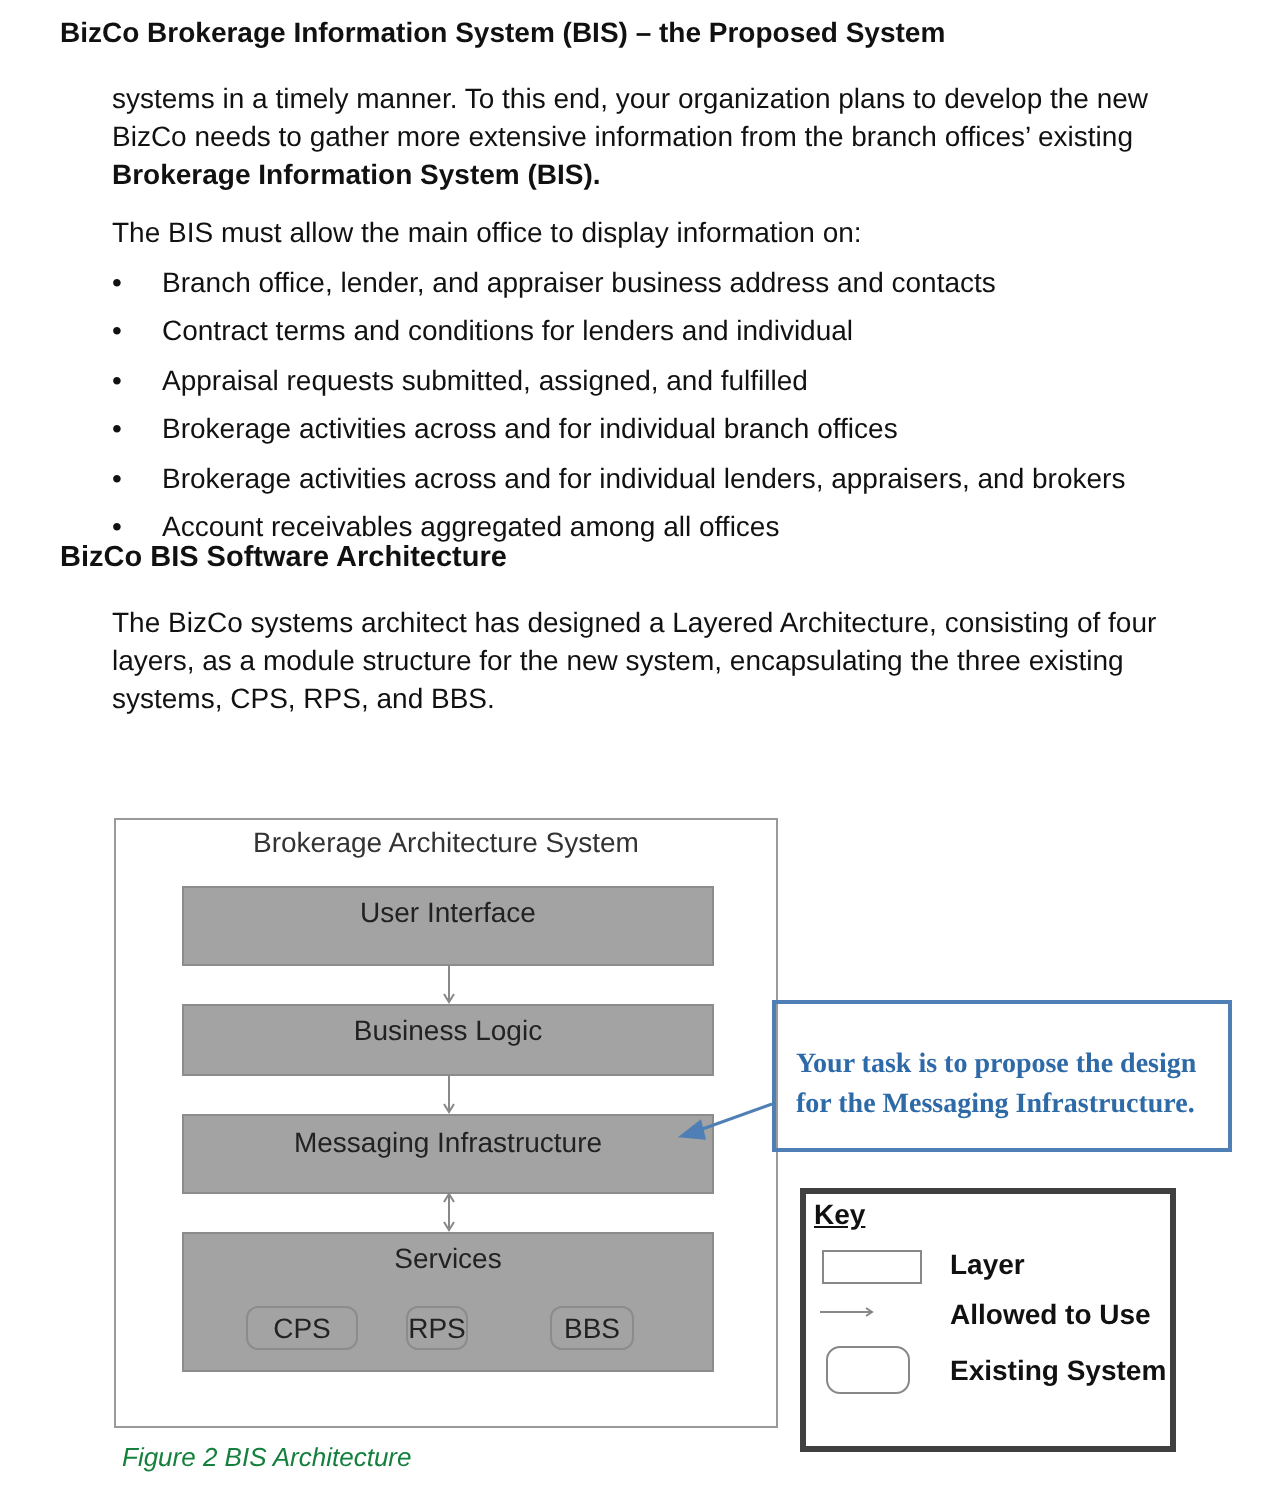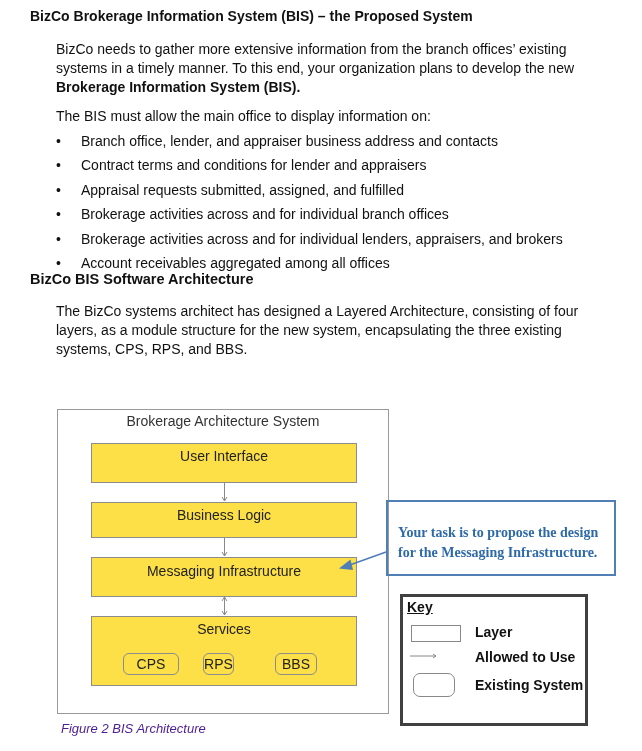--- a/index.html
+++ b/index.html
@@ -12,61 +12,61 @@
     .p2 { top: 107px; }
     .bold { font-weight: bold; }
     ul.bullets { position: absolute; left: 56px; top: 132px; margin: 0; padding: 0; list-style: none; font-size: 14px; }
     ul.bullets li { height: 24.4px; line-height: 19px; white-space: nowrap; position: relative; padding-left: 25px; }
     ul.bullets li .dot { position: absolute; left: 0; top: 0; }
     .h2 { left: 30px; top: 271px; font-size: 14.5px; font-weight: bold; white-space: nowrap; }
     .p3 { top: 302px; }
 
     .outer { left: 57px; top: 409px; width: 332px; height: 305px; border: 1px solid #9a9a9a; box-sizing: border-box; }
     .outer-title { left: 57px; top: 413px; width: 332px; text-align: center; font-size: 14px; color: #333; }
-    .layer { left: 91px; width: 266px; border: 1px solid #8c8c8c; box-sizing: border-box; background: #fde047; }
+    .layer { left: 91px; width: 266px; border: 1px solid #8c8c8c; box-sizing: border-box; background: #a3a3a3; }
     .layer .lbl { position: absolute; left: 0; right: 0; top: 4px; text-align: center; font-size: 14px; color: #222; }
     .l-ui { top: 443px; height: 40px; }
     .l-bl { top: 502px; height: 36px; }
     .l-mi { top: 557px; height: 40px; }
     .l-sv { top: 616px; height: 70px; }
     .l-mi .lbl { top: 5px; }
     .sys { position: absolute; top: 36px; height: 22px; border: 1px solid #8c8c8c; border-radius: 6px; box-sizing: border-box;
       font-size: 14px; color: #222; line-height: 20px; text-align: center; }
     .s-cps { left: 31px; width: 56px; }
     .s-rps { left: 111px; width: 31px; }
     .s-bbs { left: 183px; width: 42px; }
-    .caption { left: 61px; top: 721px; font-size: 13px; font-style: italic; color: #4c1d95; }
+    .caption { left: 61px; top: 721px; font-size: 13px; font-style: italic; color: #15803d; }
 
     .callout { left: 386px; top: 500px; width: 230px; height: 76px; border: 2px solid #4f7fb5; box-sizing: border-box; }
     .callout .txt { position: absolute; left: 10px; top: 21px; font-family: "Liberation Serif", serif; font-weight: bold;
       font-size: 14px; line-height: 20px; color: #2e6aa8; white-space: nowrap; }
 
     .key { left: 400px; top: 594px; width: 188px; height: 132px; border: 3px solid #404040; box-sizing: border-box; padding-left: 44px; }
     .key-title { position: absolute; left: 4px; top: 2px; font-size: 14px; font-weight: bold; text-decoration: underline; }
     .key-row { position: absolute; left: 0; font-size: 14px; font-weight: bold; white-space: nowrap; }
     .key-box { position: absolute; left: 8px; width: 50px; height: 17px; border: 1px solid #888; box-sizing: border-box; }
     .key-round { position: absolute; left: 10px; width: 42px; height: 24px; border: 1px solid #888; border-radius: 7px; box-sizing: border-box; }
     .key-lbl { position: absolute; left: 72px; }
   </style>
 </head>
 <body>
 
 <div class="abs h1">BizCo Brokerage Information System (BIS) – the Proposed System</div>
 
 <div class="abs para p1">
+  <div>systems in a timely manner.  To this end, your organization plans to develop the new</div>
   <div>BizCo needs to gather more extensive information from the branch offices’ existing</div>
-  <div>systems in a timely manner.  To this end, your organization plans to develop the new</div>
   <div class="bold">Brokerage Information System (BIS).</div>
 </div>
 
 <div class="abs para p2">The BIS must allow the main office to display information on:</div>
 
 <ul class="bullets">
   <li><span class="dot">•</span><span>Branch office, lender, and appraiser business address and contacts</span></li>
-  <li><span class="dot">•</span><span>Contract terms and conditions for lender and appraisers</span></li>
+  <li><span class="dot">•</span><span>Contract terms and conditions for lenders and individual</span></li>
   <li><span class="dot">•</span><span>Appraisal requests submitted, assigned, and fulfilled</span></li>
   <li><span class="dot">•</span><span>Brokerage activities across and for individual branch offices</span></li>
   <li><span class="dot">•</span><span>Brokerage activities across and for individual lenders, appraisers, and brokers</span></li>
   <li><span class="dot">•</span><span>Account receivables aggregated among all offices</span></li>
 </ul>
 
 <div class="abs h2">BizCo BIS Software Architecture</div>
 
 <div class="abs para p3">
   <div>The BizCo systems architect has designed a Layered Architecture, consisting of four</div>

